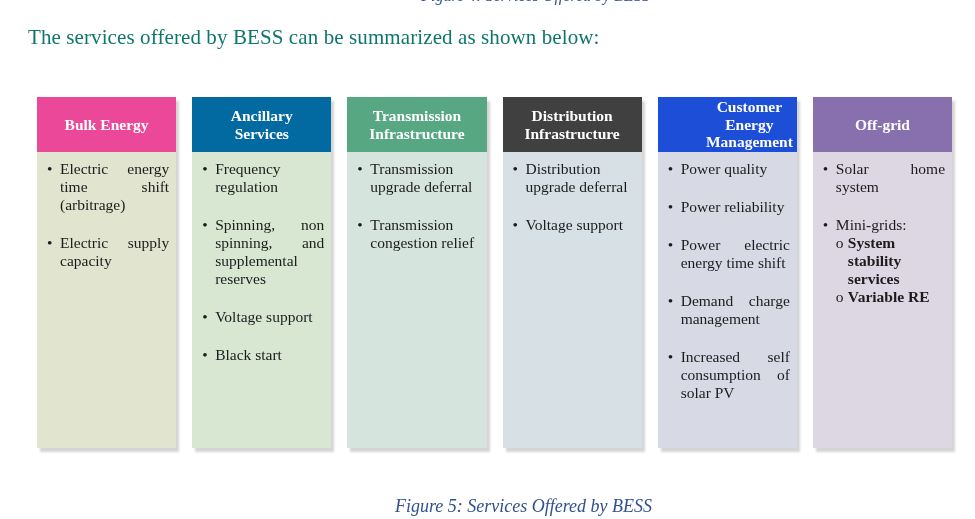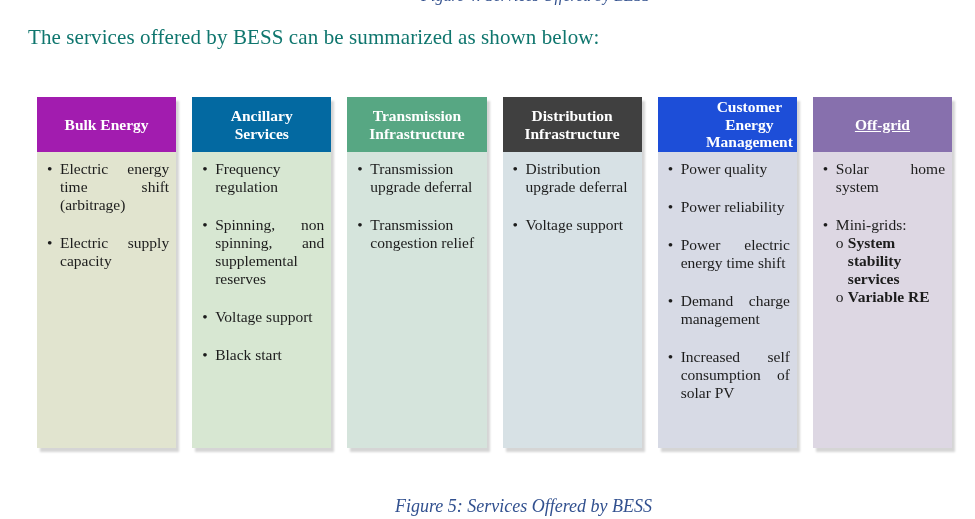--- a/index.html
+++ b/index.html
@@ -50,21 +50,21 @@
 </style>
 </head>
 <body>
 
 <div class="top-fragment">Figure 4: Services Offered by BESS</div>
 
 <div class="intro">The services offered by BESS can be summarized as shown below:</div>
 
 <div class="columns" id="columns">
     <div class="column">
-      <div class="col-header" style="background: #a21caf;"><div class="col-title">Bulk Energy</div></div>
+      <div class="col-header" style="background: #ec4899;"><div class="col-title">Bulk Energy</div></div>
       <div class="col-body" style="background: rgb(225, 228, 207);">
         <div class="item">
           <div class="item-main">
             <span class="bullet">•</span>
             <span class="item-text">Electric energy time shift (arbitrage)</span>
           </div>
         </div>
         <div class="item">
           <div class="item-main">
             <span class="bullet">•</span>
@@ -170,21 +170,21 @@
         </div>
         <div class="item">
           <div class="item-main">
             <span class="bullet">•</span>
             <span class="item-text">Increased self consumption of solar PV</span>
           </div>
         </div>
       </div>
     </div>
     <div class="column">
-      <div class="col-header" style="background: rgb(135, 112, 173); text-decoration: underline;"><div class="col-title">Off-grid</div></div>
+      <div class="col-header" style="background: rgb(135, 112, 173);"><div class="col-title">Off-grid</div></div>
       <div class="col-body" style="background: rgb(221, 215, 227);">
         <div class="item">
           <div class="item-main">
             <span class="bullet">•</span>
             <span class="item-text">Solar home system</span>
           </div>
         </div>
         <div class="item">
           <div class="item-main">
             <span class="bullet">•</span>

